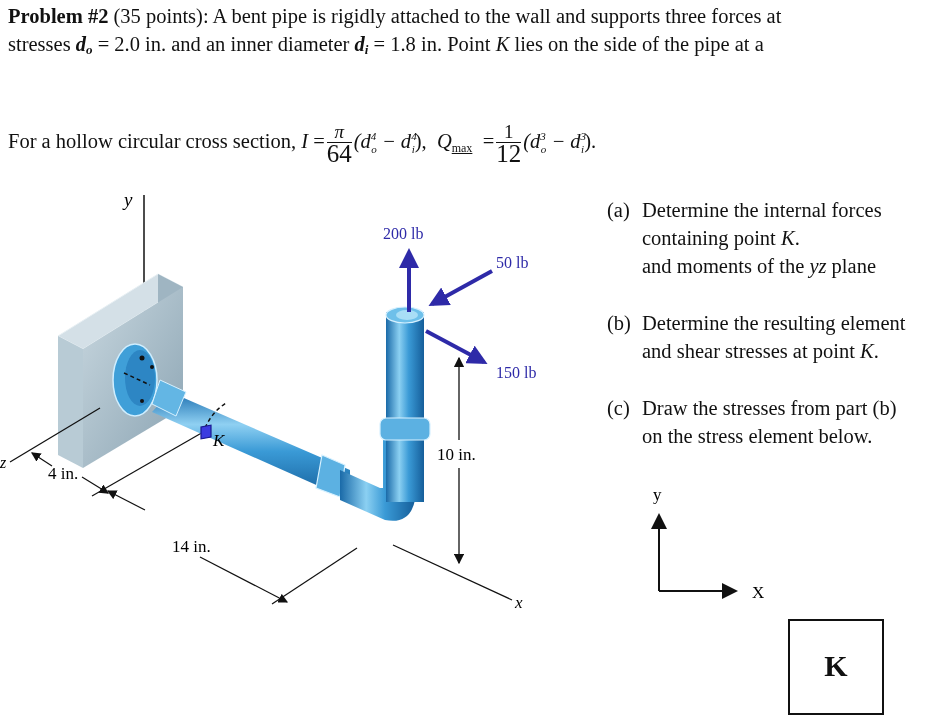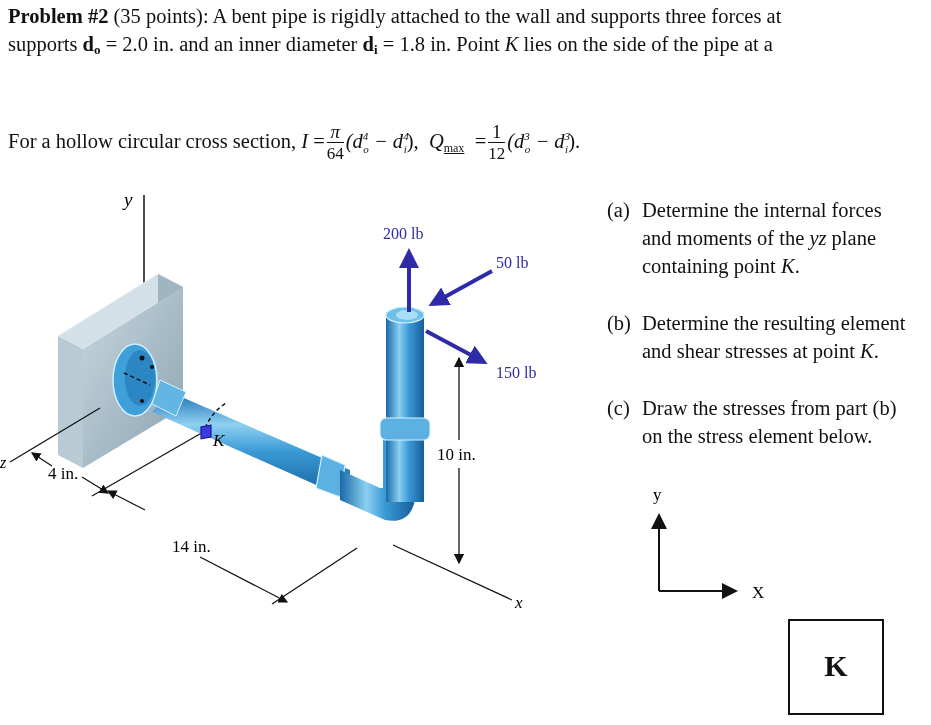--- a/index.html
+++ b/index.html
@@ -2,57 +2,57 @@
 <html><head>
 <meta charset="utf-8">
 <style>
   html, body { margin:0; padding:0; background:#ffffff; }
   body { width:931px; height:725px; position:relative; overflow:hidden;
          font-family:"Liberation Serif","DejaVu Serif",serif; color:#111; }
   .para { position:absolute; left:8px; top:2px; width:920px; font-size:20.5px; line-height:28.4px; }
   .para .line { display:block; white-space:nowrap; }
   .b { font-weight:bold; }
   .i { font-style:italic; }
-  .bi { font-weight:bold; }
+  .bi { font-weight:bold; font-style:italic; }
   sub.s { font-size:13px; vertical-align:-3px; }
   .formula { position:absolute; left:8px; top:122px; font-size:20.5px; line-height:28px; white-space:nowrap; }
   .frac { display:inline-block; vertical-align:middle; text-align:center; margin:0 2px; }
   .frac .num { display:block; border-bottom:1.3px solid #111; padding:0 2px; line-height:20px; font-size:19px; }
-  .frac .den { display:block; line-height:22px; font-size:17px; }
+  .frac .den { display:block; line-height:22px; font-size:25px; }
   .sup { font-size:11px; vertical-align:8px; }
   .subi { font-size:11px; vertical-align:-5px; margin-left:-5px; }
   .qmax { font-size:12px; vertical-align:-4px;text-decoration:underline; }
   .parts { position:absolute; left:593px; top:196px; width:336px; font-size:20.5px; line-height:28px; }
   .part { position:absolute; left:14px; white-space:nowrap; }
   .part .lbl { display:inline-block; width:35px; }
   .part .cont { display:block; padding-left:35px; }
   .fig { position:absolute; left:0; top:180px; }
   .fig text { font-family:"Liberation Serif","DejaVu Serif",serif; }
   .elem { position:absolute; left:788px; top:619px; width:96px; height:96px; border:2.5px solid #111; box-sizing:border-box; }
   .elem span { position:absolute; left:0; right:0; top:28px; text-align:center; font-size:30px; font-weight:bold; }
   .axes { position:absolute; left:640px; top:480px; }
 </style>
 </head>
 <body>
 
 <div class="para">
   <span class="line"><span class="b">Problem #2</span> <span>(35 points):</span><span> A bent pipe is rigidly attached to the wall and supports three forces at</span></span>
-  <span class="line"><span>supports </span><span class="bi"><span>d</span><sub class="s">o</sub></span><span> = 2.0 in. and an inner diameter </span><span class="bi"><span>d</span><sub class="s">i</sub></span><span> = 1.8 in.  Point </span><span class="i">K</span><span> lies on the side of the pipe at a</span></span>
+  <span class="line"><span>stresses </span><span class="bi"><span>d</span><sub class="s">o</sub></span><span> = 2.0 in. and an inner diameter </span><span class="bi"><span>d</span><sub class="s">i</sub></span><span> = 1.8 in.  Point </span><span class="i">K</span><span> lies on the side of the pipe at a</span></span>
 </div>
 
 <div class="formula">
   <span>For a hollow circular cross section, </span><span class="i">I</span><span> =</span><span class="frac"><span class="num i">π</span><span class="den">64</span></span><span class="i"><span>(d</span><span class="sup">4</span><span class="subi">o</span><span> − d</span><span class="sup">4</span><span class="subi">i</span><span style="font-style:normal">),</span></span>
   &nbsp;<span class="i">Q</span><span class="qmax">max</span>&nbsp;<span> =</span><span class="frac"><span class="num">1</span><span class="den">12</span></span><span class="i"><span>(d</span><span class="sup">3</span><span class="subi">o</span><span> − d</span><span class="sup">3</span><span class="subi">i</span><span style="font-style:normal">).</span></span>
 </div>
 
 <div class="parts">
   <div class="part" style="top:0px;">
     <span class="lbl">(a)</span><span>Determine the internal forces</span>
+    <span class="cont"><span>containing point </span><span class="i">K</span><span>.</span></span>
     <span class="cont"><span>and moments of the </span><span class="i">yz</span><span> plane</span></span>
-    <span class="cont"><span>containing point </span><span class="i">K</span><span>.</span></span>
   </div>
   <div class="part" style="top:113px;">
     <span class="lbl">(b)</span><span>Determine the resulting element</span>
     <span class="cont"><span>and shear stresses at point </span><span class="i">K</span><span>.</span></span>
   </div>
   <div class="part" style="top:198px;">
     <span class="lbl">(c)</span><span>Draw the stresses from part (b)</span>
     <span class="cont">on the stress element below.</span>
   </div>
 </div>

